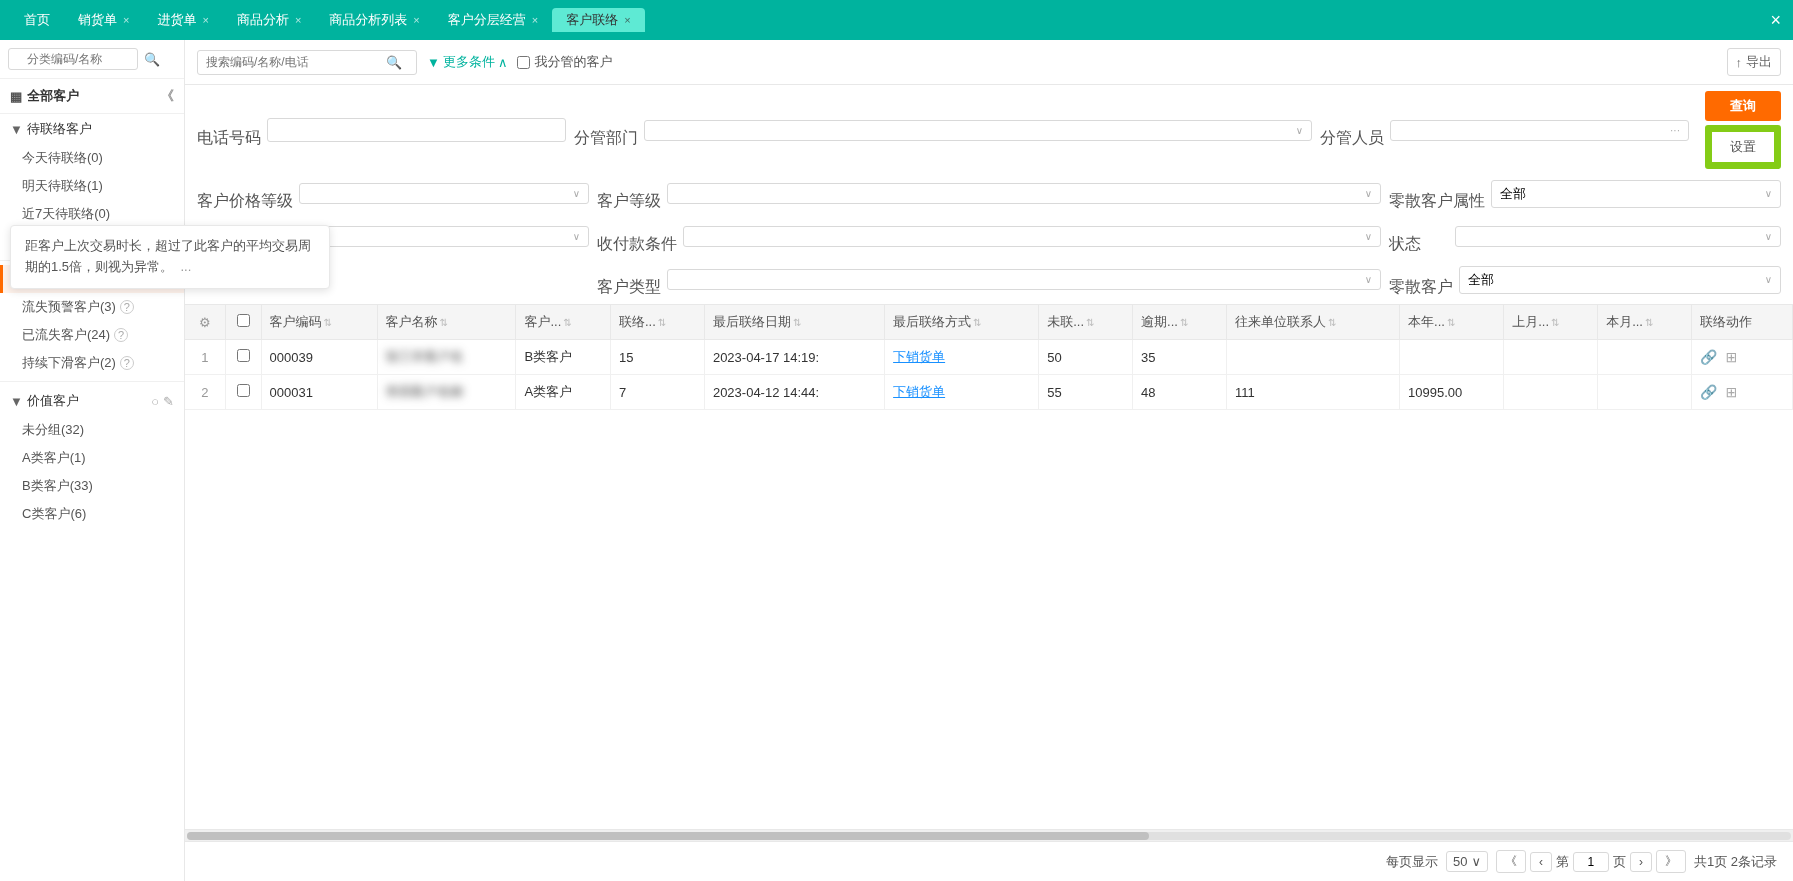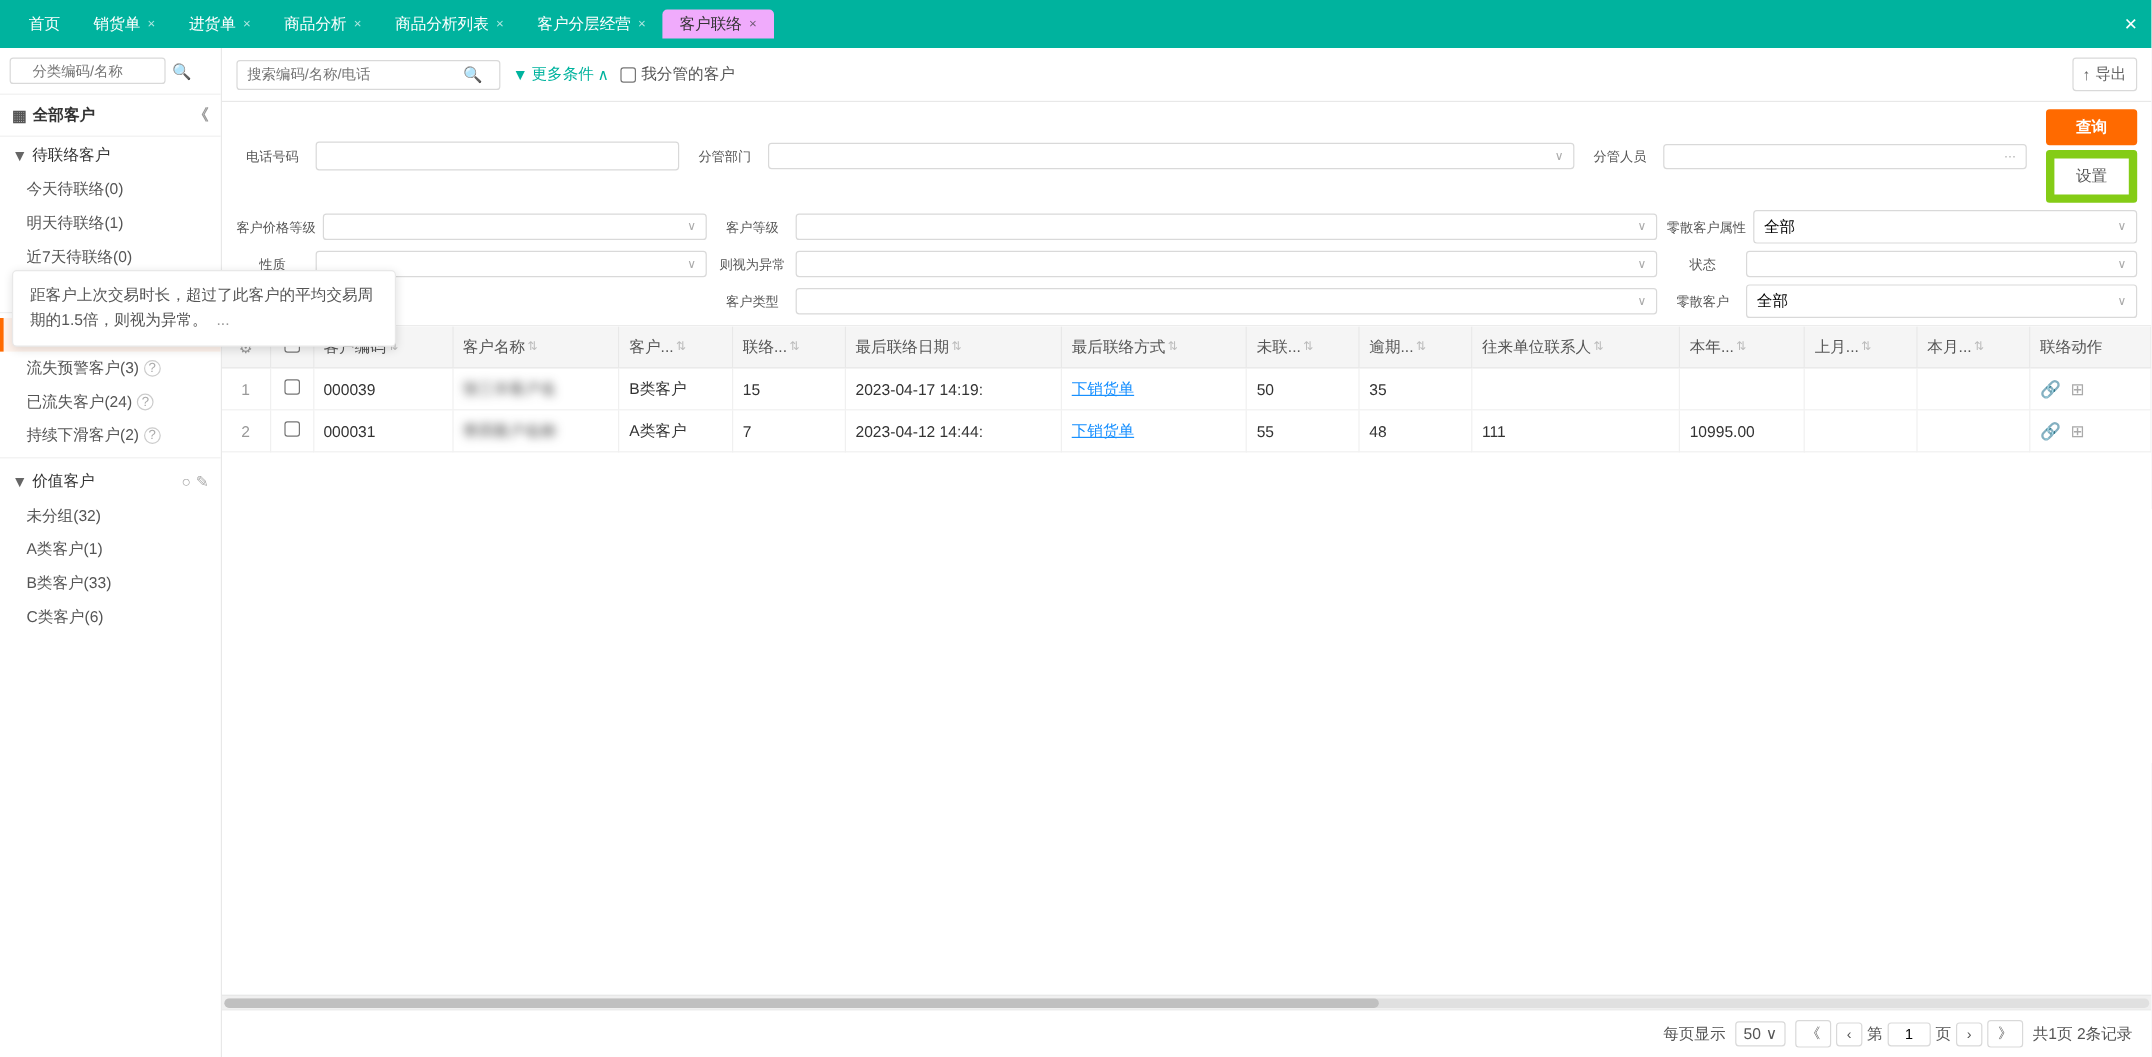--- a/index.html
+++ b/index.html
@@ -7,21 +7,21 @@
 
     
     .top-nav {
       display: flex; align-items: center; background: #00b39e; height: 40px; padding: 0 10px;
       position: relative;
     }
     .top-nav .nav-item {
       color: #fff; padding: 0 14px; height: 24px; display: flex; align-items: center; cursor: pointer;
       font-size: 13px; white-space: nowrap;
     }
-    .top-nav .nav-item.active { background: #f0abfc; color: #333; border-radius: 4px 4px 0 0; }
+    .top-nav .nav-item.active { background: #5eead4; color: #333; border-radius: 4px 4px 0 0; }
     .top-nav .nav-item .close-x { margin-left: 6px; font-size: 11px; opacity: 0.7; }
     .top-nav .nav-close-right {
       position: absolute; right: 12px; top: 50%; transform: translateY(-50%);
       color: #fff; font-size: 18px; cursor: pointer;
     }
 
     
     .main-layout { display: flex; height: calc(881px - 40px); }
 
     
@@ -91,21 +91,21 @@
 
     
     .advanced-filter {
       background: #fff; border-bottom: 1px solid #e8e8e8; padding: 6px 12px;
     }
     .filter-row { display: flex; align-items: center; margin-bottom: 6px; gap: 8px; }
     .filter-row:last-child { margin-bottom: 0; }
     .filter-cell {
       display: flex; align-items: center; flex: 1; gap: 6px;
     }
-    .filter-label { color: #555; font-size: 11px; white-space: nowrap; min-width: 60px; text-align: center; }
+    .filter-label { color: #555; font-size: 16px; white-space: nowrap; min-width: 60px; text-align: left; margin-top: 16px; }
     .filter-select {
       flex: 1; border: 1px solid #d9d9d9; border-radius: 3px; padding: 4px 8px;
       font-size: 12px; background: #fff; display: flex; align-items: center; justify-content: space-between;
       cursor: pointer; min-width: 120px;
     }
     .filter-select .chevron { color: #aaa; font-size: 10px; }
     .filter-input {
       flex: 1; border: 1px solid #d9d9d9; border-radius: 3px; padding: 4px 8px;
       font-size: 12px; outline: none;
     }
@@ -380,21 +380,21 @@
 
         <div class="filter-row">
           <div class="filter-cell">
             <span class="filter-label">性质</span>
             <div class="filter-select">
               <span></span>
               <span class="chevron">∨</span>
             </div>
           </div>
           <div class="filter-cell filter-cell-wide">
-            <span class="filter-label">则视为异常</span>
+            <span class="filter-label">收付款条件</span>
             <div class="filter-select">
               <span></span>
               <span class="chevron">∨</span>
             </div>
           </div>
           <div class="filter-cell">
             <span class="filter-label">状态</span>
             <div class="filter-select">
               <span></span>
               <span class="chevron">∨</span>

